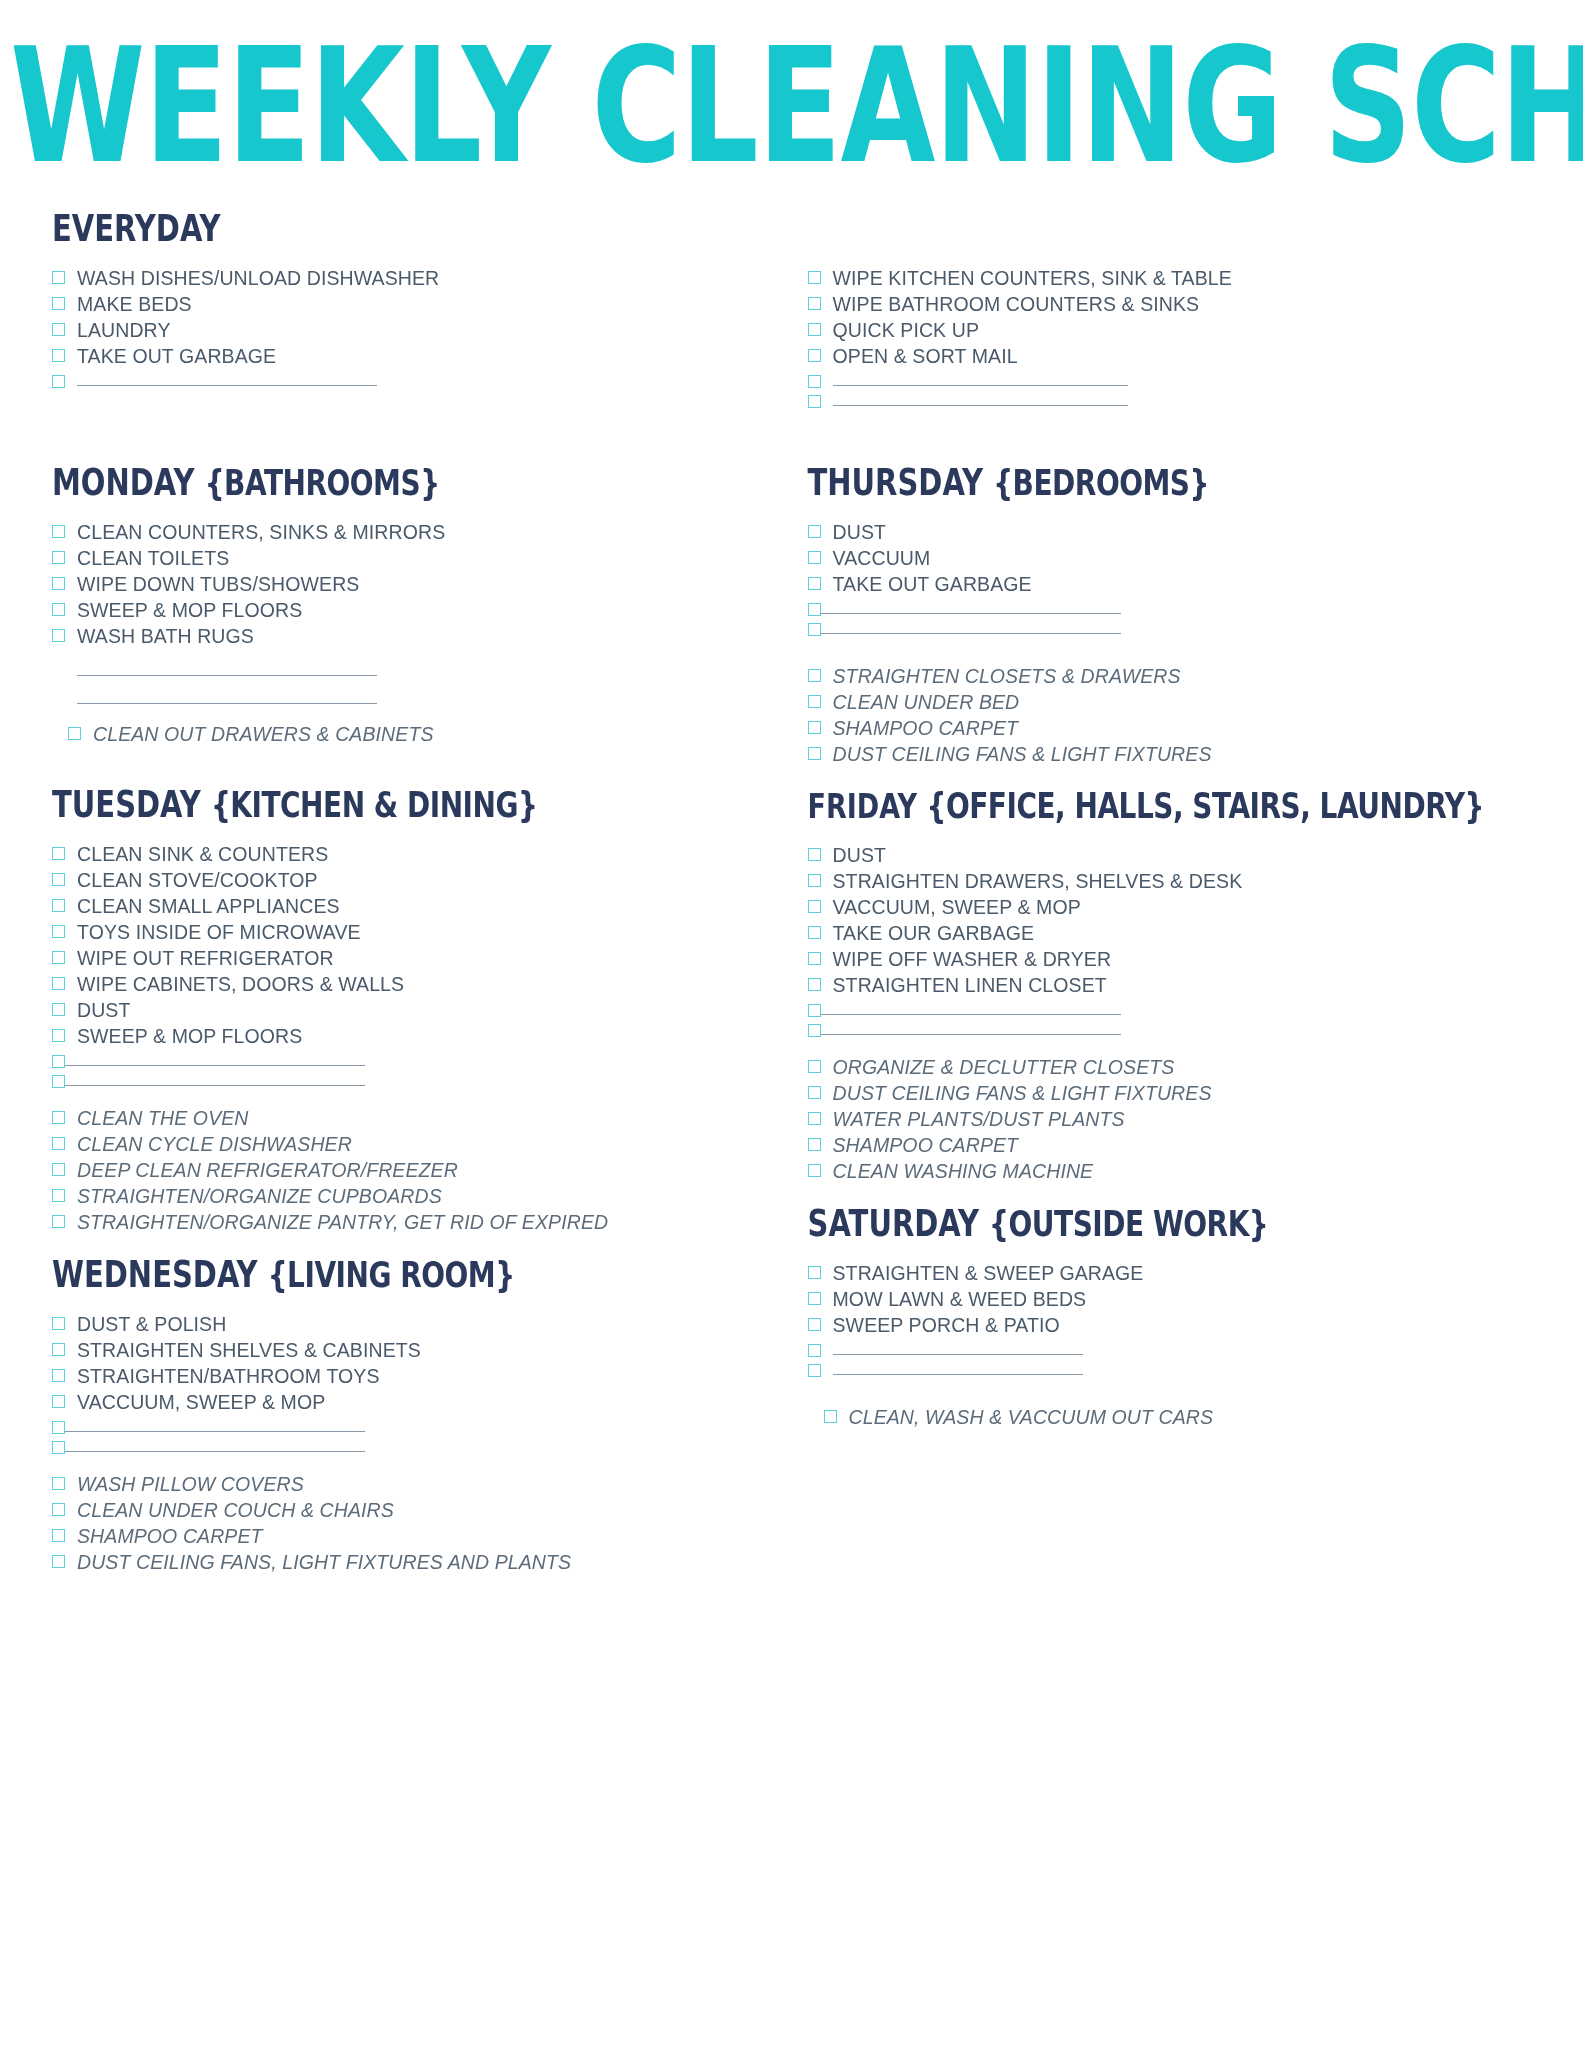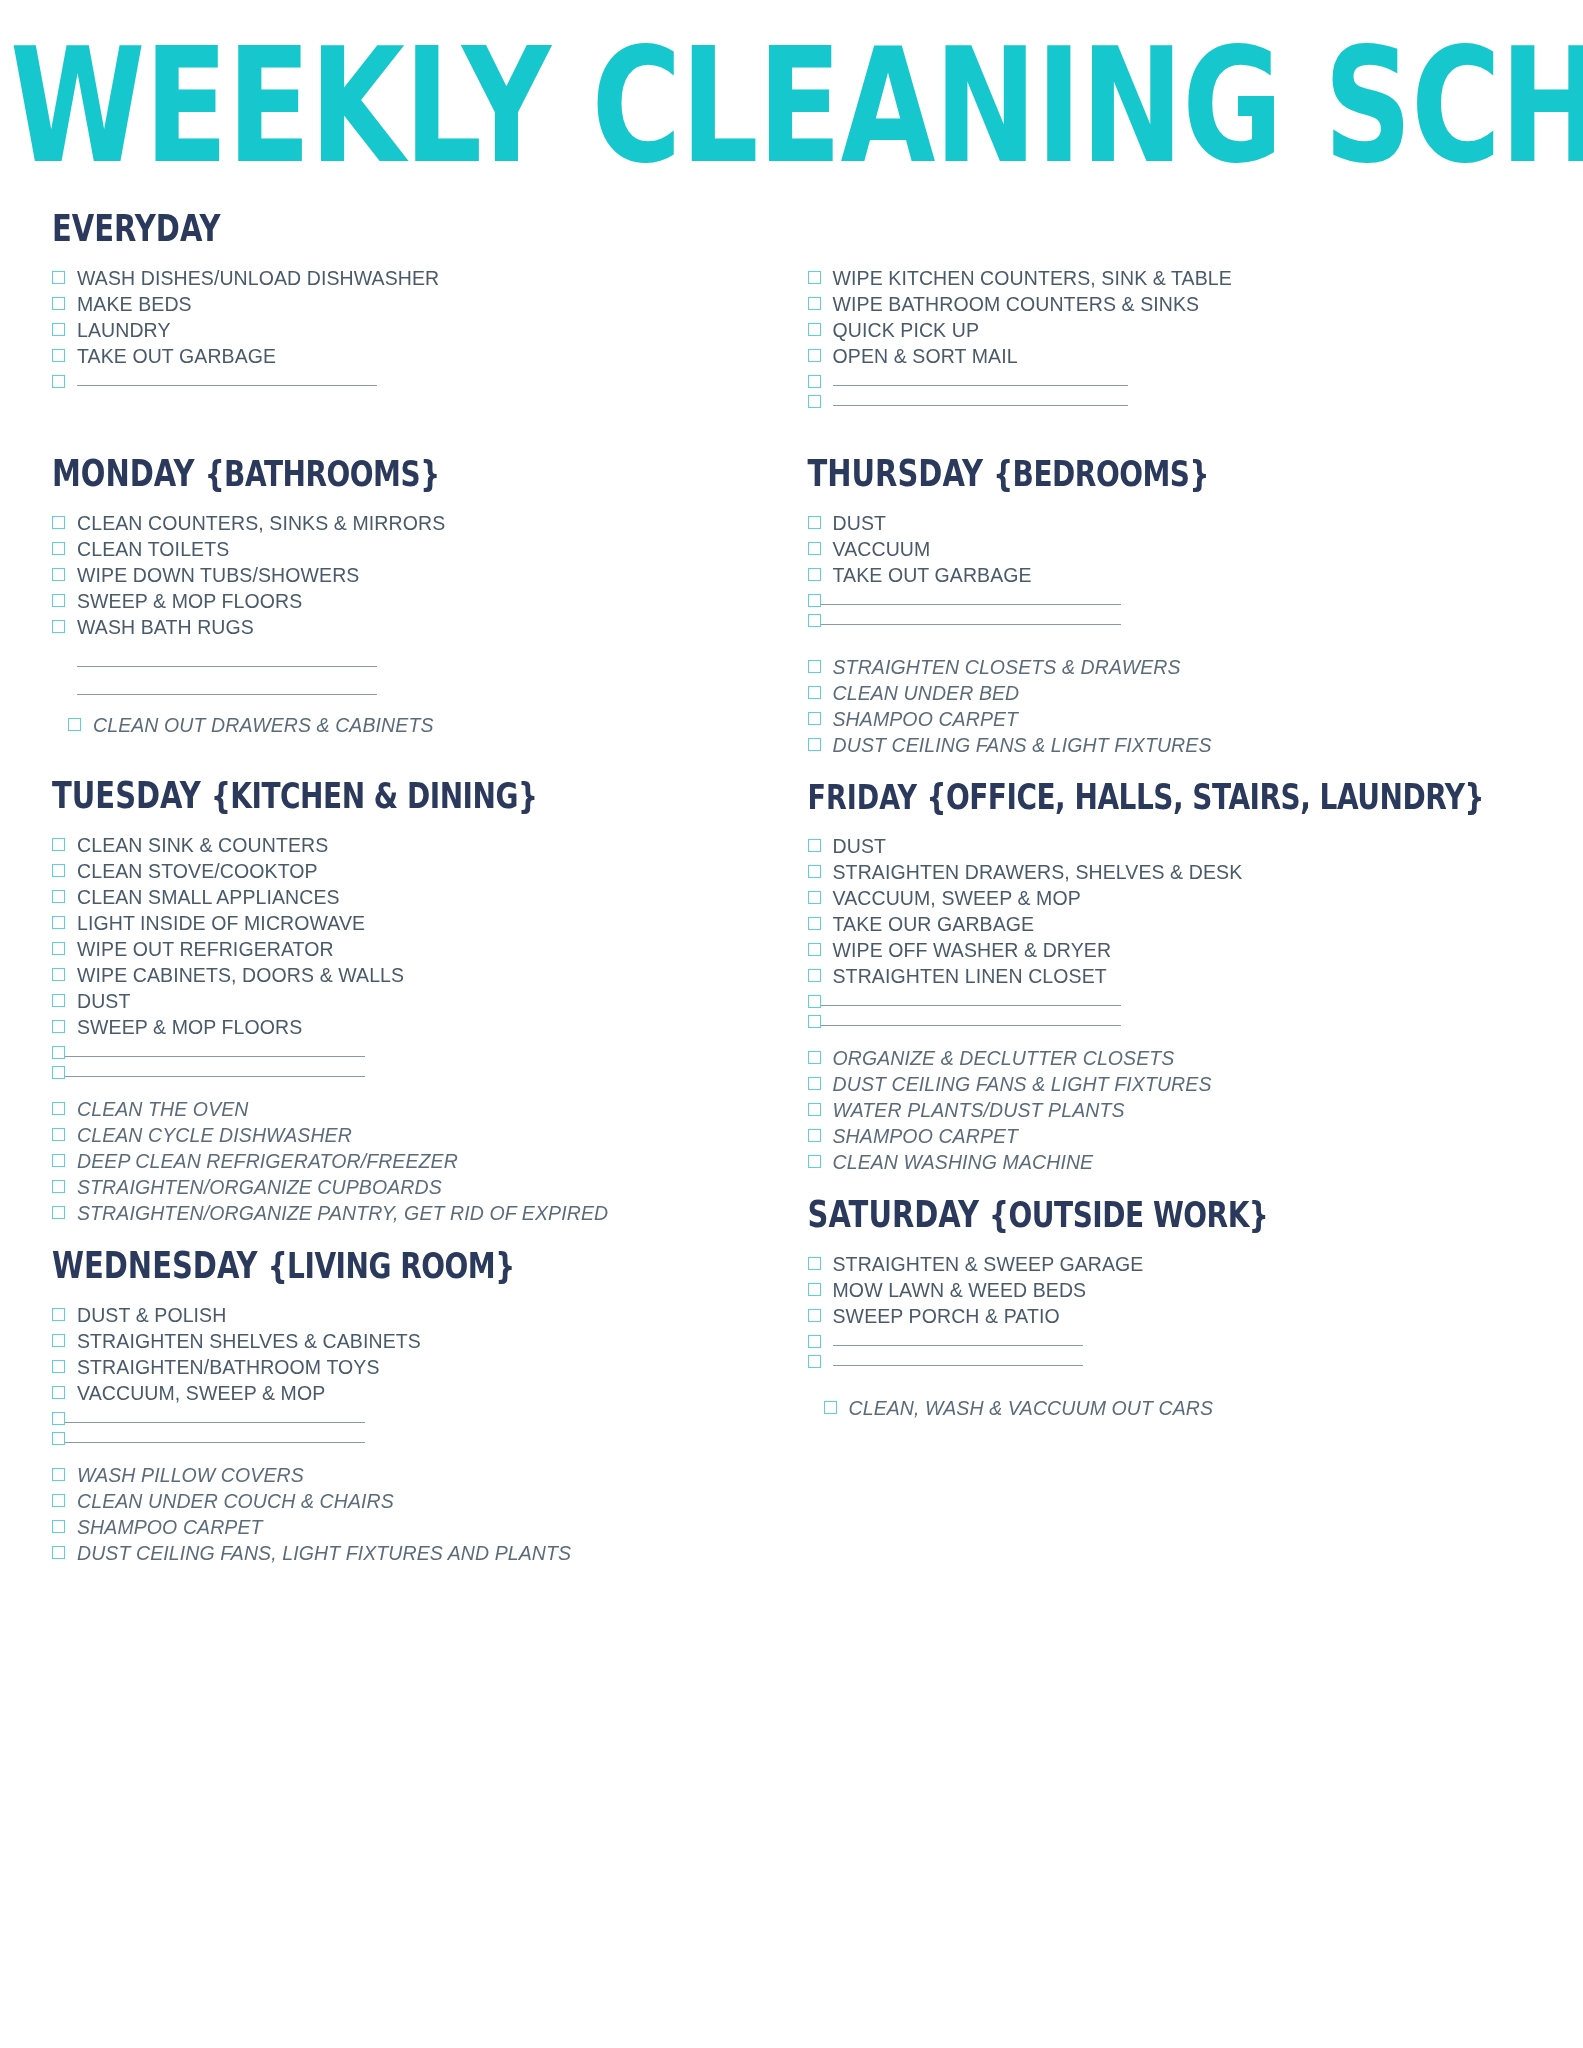--- a/index.html
+++ b/index.html
@@ -35,21 +35,21 @@
     transform-origin: center top;
     margin: 8px 0 0 0;
     white-space: nowrap;
   }
   .title-spacer { height: 72px; }
 
   
   .columns {
     display: flex;
     gap: 12px;
-    margin-top: 7px;
+    margin-top: 16px;
   }
   .col {
     width: 50%;
     box-sizing: border-box;
   }
   .col-left  { padding-left: 12px; }
   .col-right { padding-left: 10px; }
 
   
   .sec-head {
@@ -243,21 +243,21 @@
           <li>
               <span class="cb"></span>
               <span class="tasktext">CLEAN STOVE/COOKTOP</span>
             </li>
           <li>
               <span class="cb"></span>
               <span class="tasktext">CLEAN SMALL APPLIANCES</span>
             </li>
           <li>
               <span class="cb"></span>
-              <span class="tasktext">LIGHT INSIDE OF MICROWAVE</span>
+              <span class="tasktext">TOYS INSIDE OF MICROWAVE</span>
             </li>
           <li>
               <span class="cb"></span>
               <span class="tasktext">WIPE OUT REFRIGERATOR</span>
             </li>
           <li>
               <span class="cb"></span>
               <span class="tasktext">WIPE CABINETS, DOORS &amp; WALLS</span>
             </li>
           <li>

